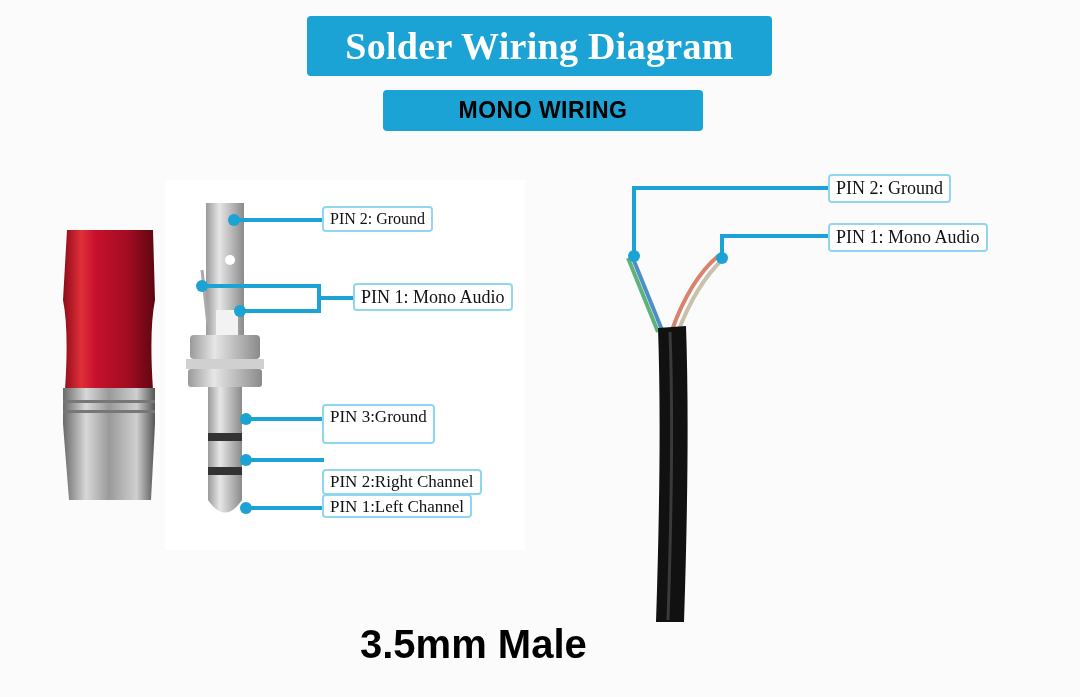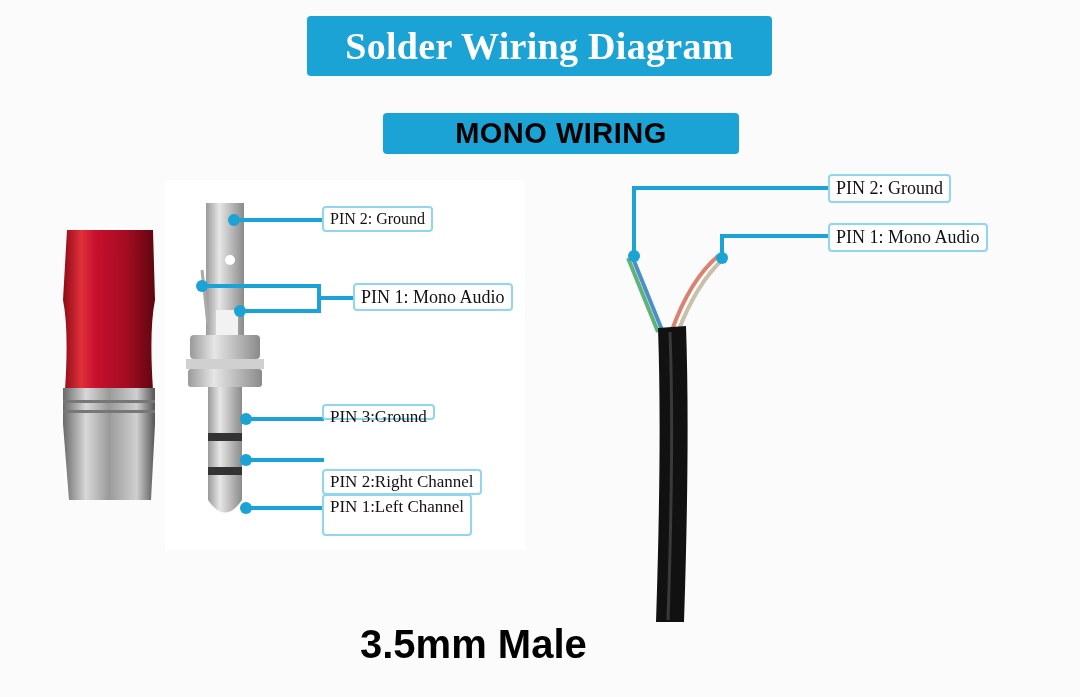--- a/index.html
+++ b/index.html
@@ -8,24 +8,24 @@
     background: #fbfbfb;
     font-family: "Liberation Serif", serif;
   }
   .title-box {
     position: absolute; left: 307px; top: 16px; width: 465px; height: 60px;
     background: #1aa3d4; border-radius: 4px;
     color: #fff; font-family: "Liberation Serif", serif; font-weight: bold;
     font-size: 38px; line-height: 60px; text-align: center; letter-spacing: 0.3px;
   }
   .subtitle-box {
-    position: absolute; left: 383px; top: 90px; width: 356px; height: 41px;
+    position: absolute; left: 383px; top: 90px; width: 320px; height: 41px;
     background: #1aa3d4; border-radius: 4px;
     color: #000; font-family: "Liberation Sans", sans-serif; font-weight: bold;
-    font-size: 29px; line-height: 41px; text-align: center; letter-spacing: 0.5px; margin-top: 23px;
+    font-size: 23px; line-height: 41px; text-align: center; letter-spacing: 0.5px;
   }
   .photo-bg {
     position: absolute; left: 165px; top: 180px; width: 360px; height: 370px;
     background: #ffffff;
   }
   .callout {
     position: absolute; background: #fff;
     border: 2px solid #8fd6ee; border-radius: 4px;
     color: #111; font-family: "Liberation Serif", serif;
     white-space: nowrap; padding: 0 6px; box-sizing: border-box;
@@ -99,29 +99,29 @@
 <div class="line" style="left:202px; top:284px; width:118px; height:4px;"></div>
 <div class="line" style="left:240px; top:309px; width:80px; height:4px;"></div>
 <div class="line" style="left:317px; top:284px; width:4px; height:29px;"></div>
 <div class="line" style="left:317px; top:296px; width:38px; height:4px;"></div>
 <div class="dot" style="left:196px; top:280px;"></div>
 <div class="dot" style="left:234px; top:305px;"></div>
 <div class="callout" style="left:353px; top:283px; height:28px; line-height:24px; font-size:18px;">PIN 1: Mono Audio</div>
 
 <div class="line" style="left:246px; top:417px; width:78px; height:4px;"></div>
 <div class="dot" style="left:240px; top:413px;"></div>
-<div class="callout" style="left:322px; top:404px; height:16px; line-height:22px; font-size:17px;">PIN 3:Ground</div>
+<div class="callout" style="left:322px; top:404px; height:40px; line-height:22px; font-size:17px;">PIN 3:Ground</div>
 
 <div class="line" style="left:246px; top:458px; width:78px; height:4px;"></div>
 <div class="dot" style="left:240px; top:454px;"></div>
 <div class="callout" style="left:322px; top:445px; height:26px; line-height:22px; font-size:17px;margin-top:24px;">PIN 2:Right Channel</div>
 
 <div class="line" style="left:246px; top:506px; width:78px; height:4px;"></div>
 <div class="dot" style="left:240px; top:502px;"></div>
-<div class="callout" style="left:322px; top:494px; height:42px; line-height:22px; font-size:17px;">PIN 1:Left Channel</div>
+<div class="callout" style="left:322px; top:494px; height:24px; line-height:22px; font-size:17px;">PIN 1:Left Channel</div>
 
 <svg style="left:620px; top:240px;" width="120" height="385" viewBox="0 0 120 385">
   <path d="M12 16 Q30 60 42 90" stroke="#4d8fc7" stroke-width="4" fill="none"></path>
   <path d="M8 18 Q26 62 38 92" stroke="#5fb37a" stroke-width="4" fill="none"></path>
   <path d="M98 16 Q70 40 52 90" stroke="#d9826f" stroke-width="4" fill="none"></path>
   <path d="M104 18 Q76 44 58 92" stroke="#c8c0a8" stroke-width="4" fill="none"></path>
   <path d="M38 88 L66 86 Q70 200 64 382 L36 382 Q42 200 38 88 Z" fill="#111"></path>
   <path d="M50 92 Q54 200 48 380" stroke="#3a3a3a" stroke-width="3" fill="none"></path>
 </svg>
 

